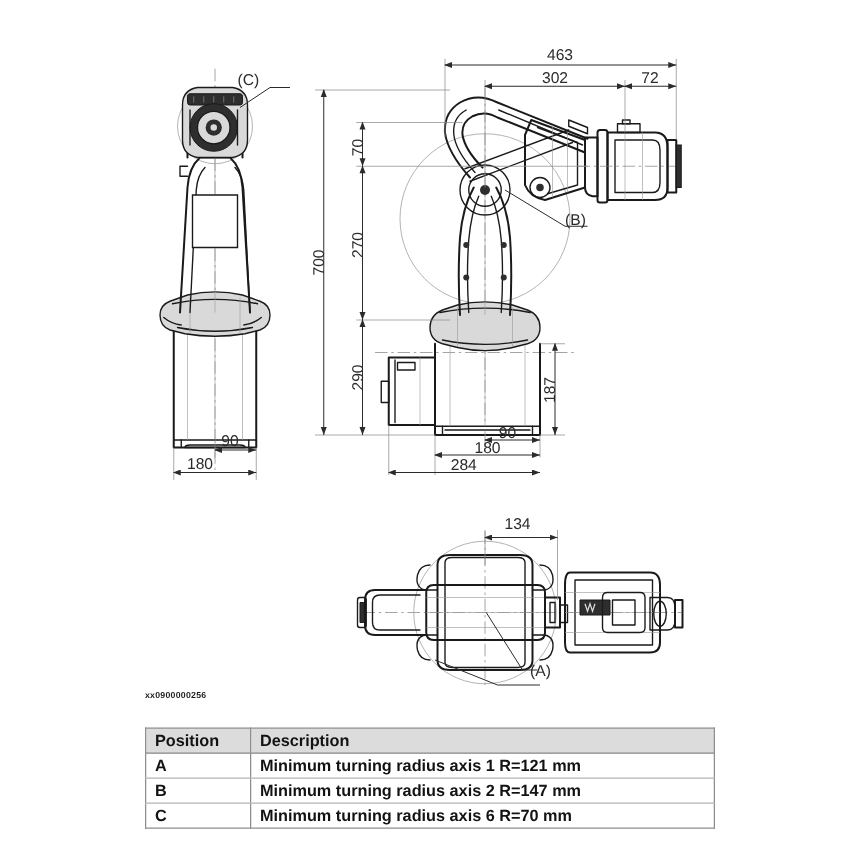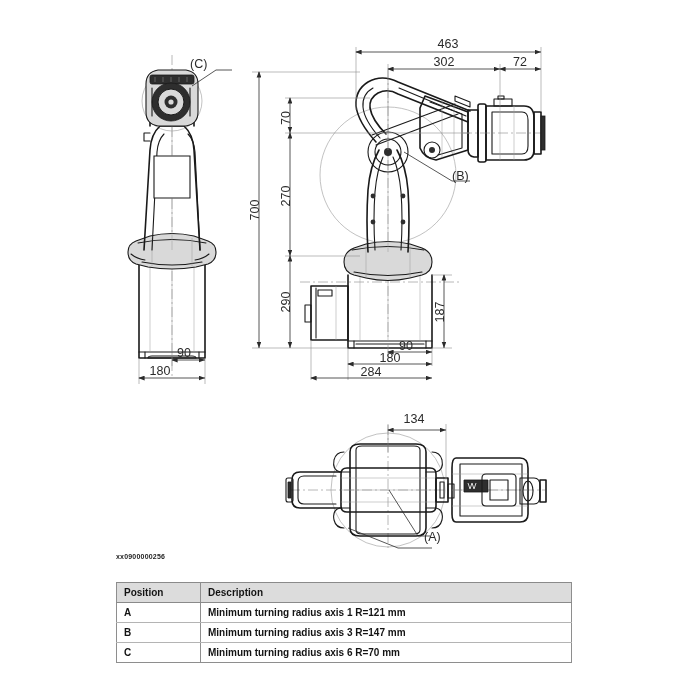--- a/index.html
+++ b/index.html
@@ -24,21 +24,21 @@
     font-weight:bold;
     font-family:"Liberation Sans", sans-serif;
   }
 
   
   .legend{
     position:absolute;
     left:116px;top:582px;
     width:456px;
     border-collapse:collapse;
-    font-size:10px;
+    font-size:13px;
     background:#fff;
   }
   .legend th,.legend td{
     border:1px solid #8e8e8e;
     padding:3px 6px 3px 7px;
     text-align:left;
     font-weight:bold;
     color:#131313;
     height:13px;
     line-height:13px;
@@ -352,21 +352,21 @@
         <th>Description</th>
       </tr>
     </thead>
     <tbody>
       <tr>
         <td>A</td>
         <td>Minimum turning radius axis 1 R=121 mm</td>
       </tr>
       <tr>
         <td>B</td>
-        <td>Minimum turning radius axis 3 R=147 mm</td>
+        <td>Minimum turning radius axis 2 R=147 mm</td>
       </tr>
       <tr>
         <td>C</td>
         <td>Minimum turning radius axis 6 R=70 mm</td>
       </tr>
     </tbody>
   </table>
 
 </div>
 

